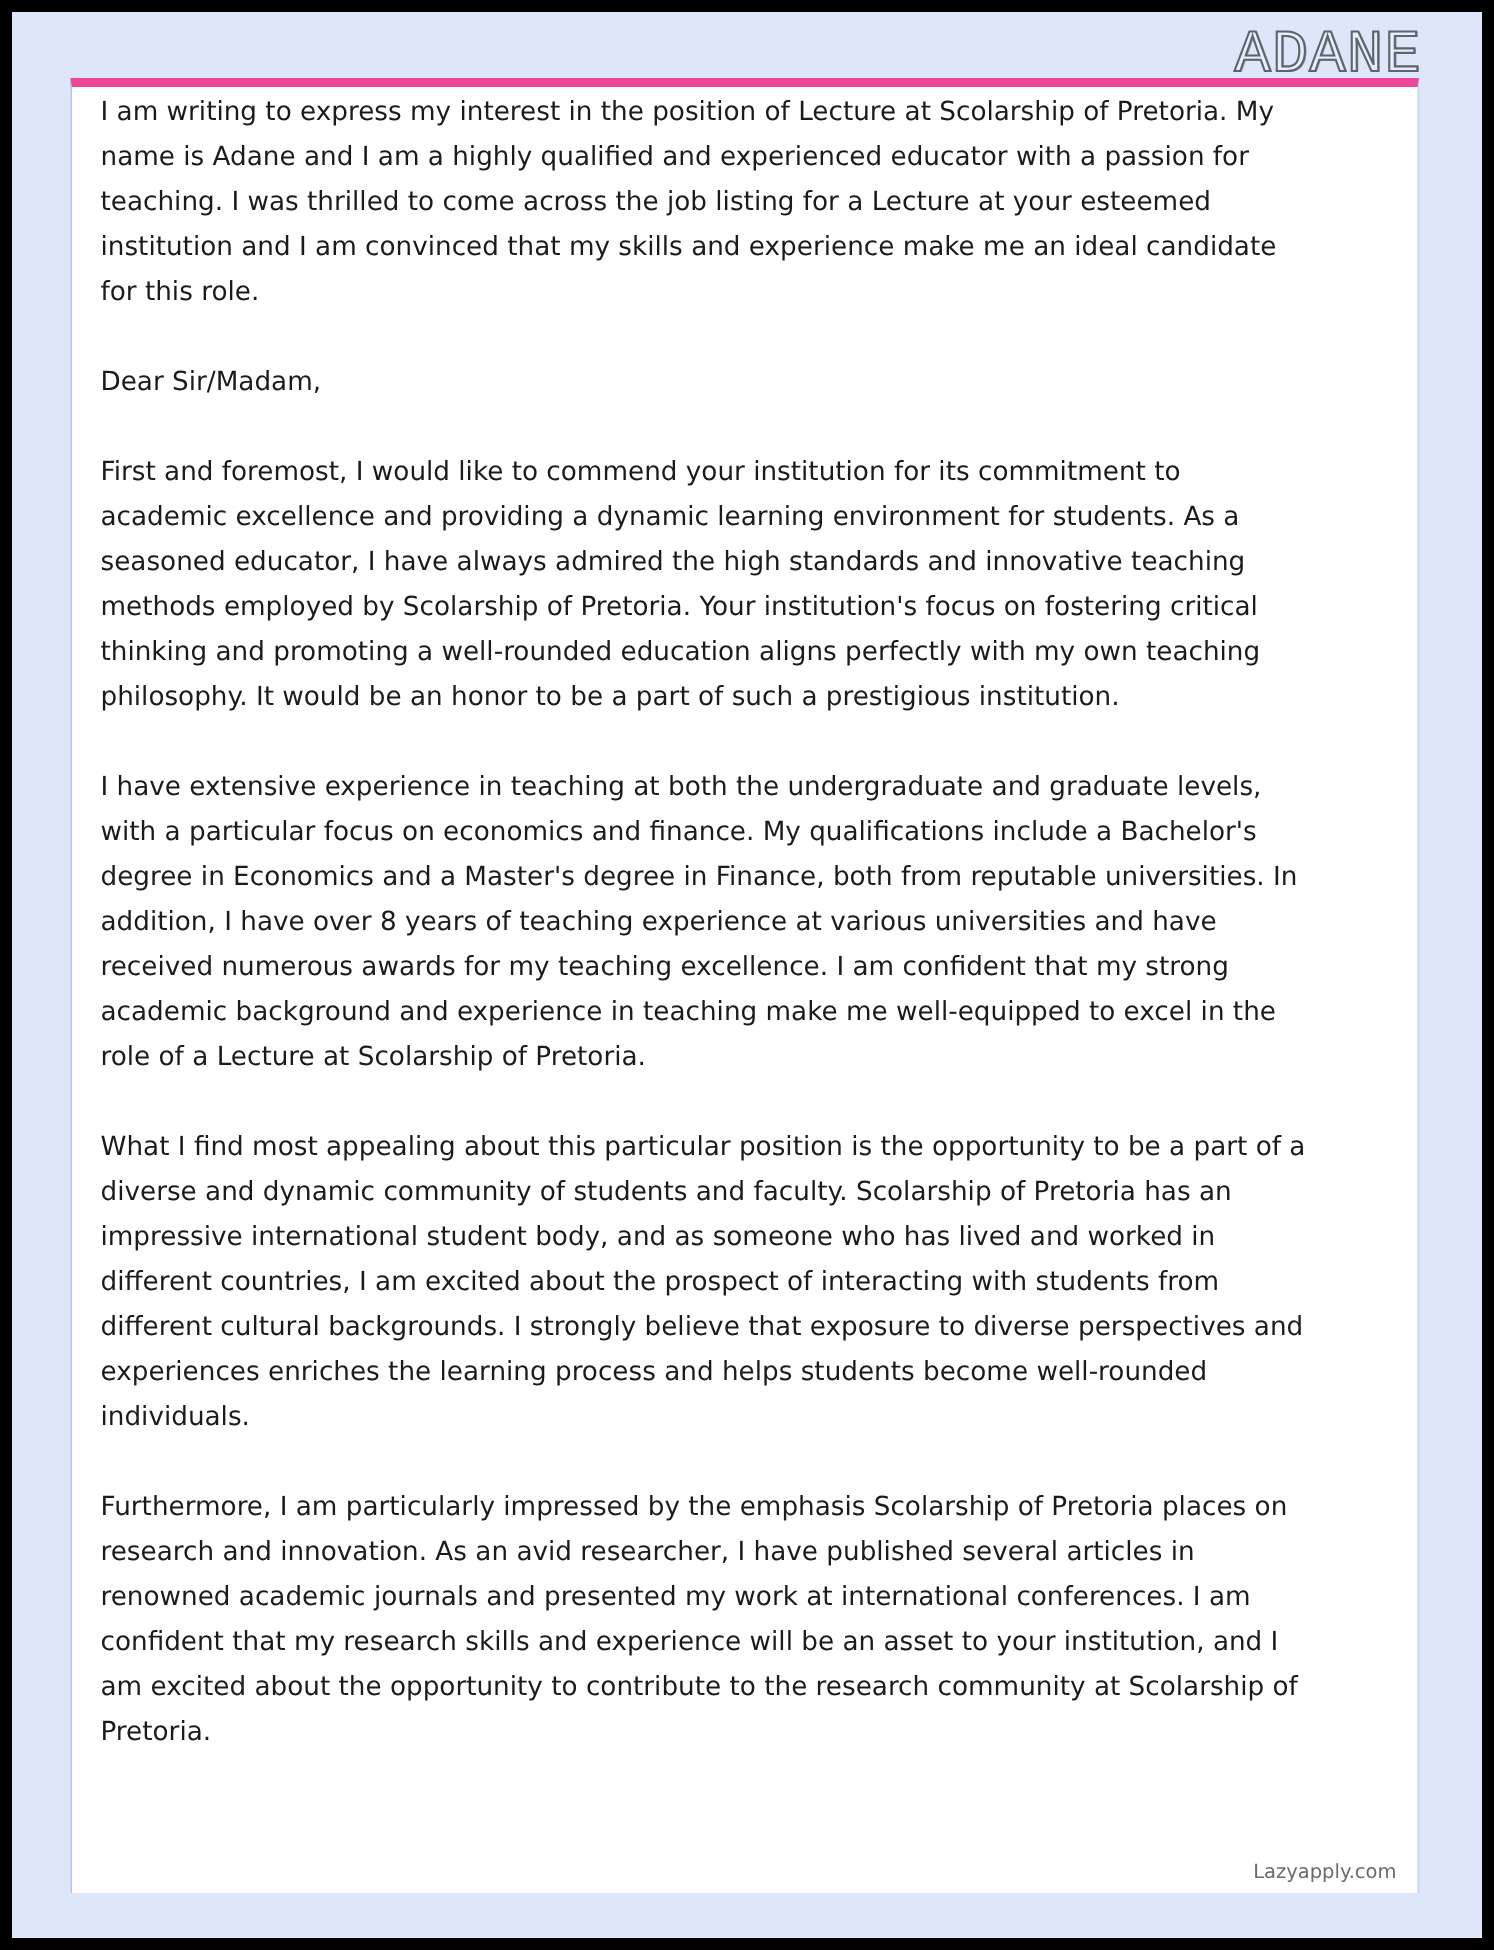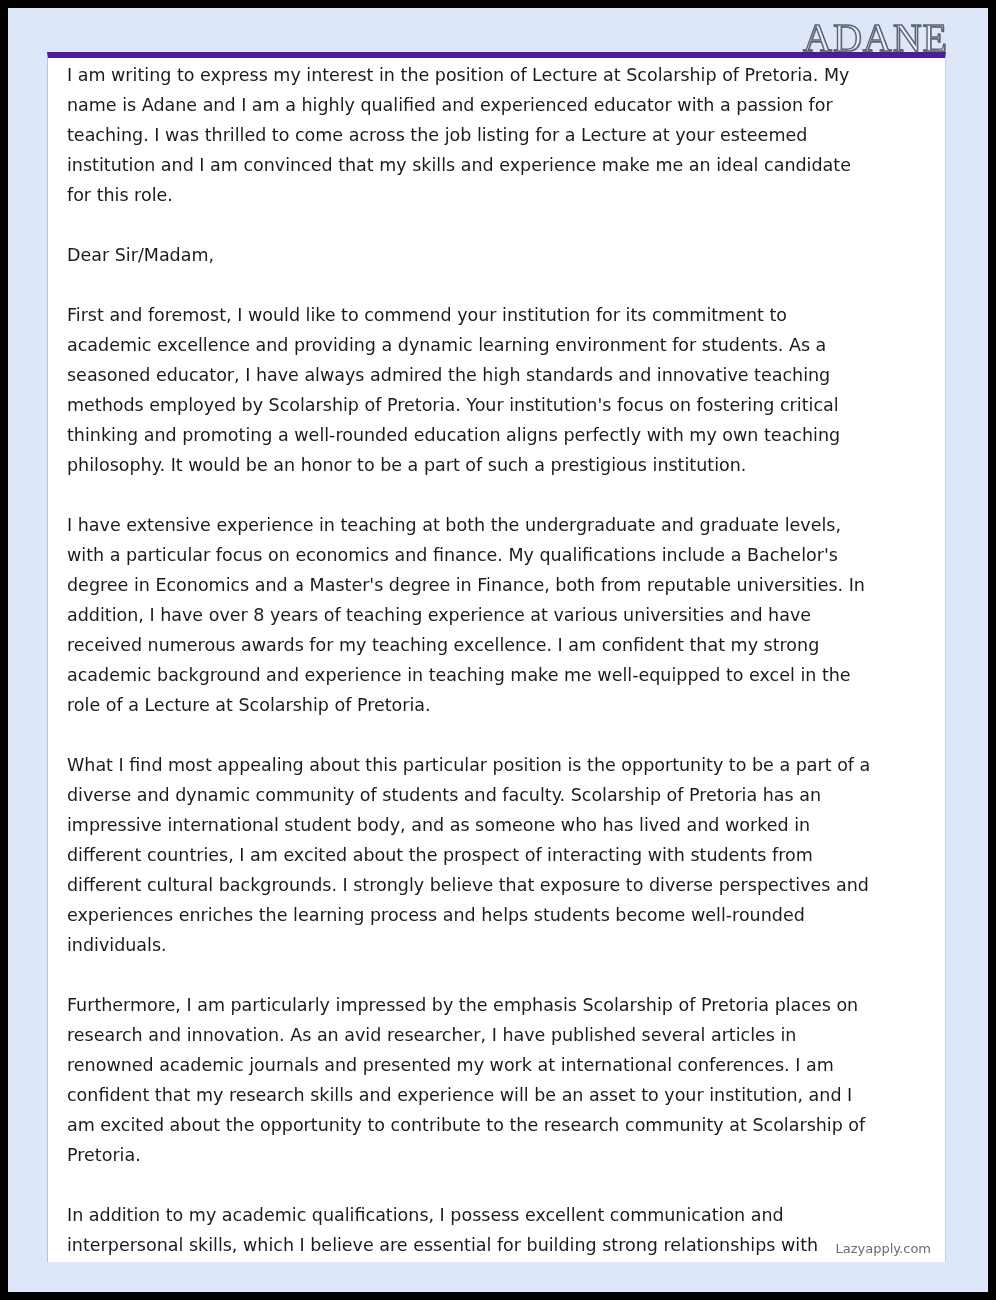--- a/index.html
+++ b/index.html
@@ -41,41 +41,41 @@
   #letterhead {
     position: absolute;
     right: 40px;
     top: 8px;
     height: 44px;
     line-height: 44px;
     text-align: right;
     white-space: nowrap;
   }
   #letterhead-name {
-    font-family: Liberation Serif, serif;
+    font-family: Liberation Mono, monospace;
     font-size: 40px;
     font-weight: 400;
     letter-spacing: 1px;
     color: #e8edfb;
     -webkit-text-stroke: 1.4px #5c6470;
     text-shadow:
        1px 1px 0 #9aa2b0,
        1px 0px 0 #aab2c0,
        0px 1px 0 #aab2c0;
   }
 
   
   #page-sheet {
     position: absolute;
     left: 39px;
     top: 44px;
     width: 899px;
     height: 1210px;
     background: #ffffff;
-    border-top: 6px solid #4c1d95;
+    border-top: 6px solid #ec4899;
     border-right: 1px solid #c3d2ef;
     border-left: 1px solid #aec4ea;
     box-sizing: border-box;
   }
 
   
   #letter-body {
     position: absolute;
     left: 59px;
     top: 52px;
@@ -118,17 +118,16 @@
       <div id="watermark">Lazyapply.com</div>
     </div>
 
     <div id="letter-body">
       <p>I am writing to express my interest in the position of Lecture at Scolarship of Pretoria. My name is Adane and I am a highly qualified and experienced educator with a passion for teaching. I was thrilled to come across the job listing for a Lecture at your esteemed institution and I am convinced that my skills and experience make me an ideal candidate for this role.</p>
       <p>Dear Sir/Madam,</p>
       <p>First and foremost, I would like to commend your institution for its commitment to academic excellence and providing a dynamic learning environment for students. As a seasoned educator, I have always admired the high standards and innovative teaching methods employed by Scolarship of Pretoria. Your institution's focus on fostering critical thinking and promoting a well-rounded education aligns perfectly with my own teaching philosophy. It would be an honor to be a part of such a prestigious institution.</p>
       <p>I have extensive experience in teaching at both the undergraduate and graduate levels, with a particular focus on economics and finance. My qualifications include a Bachelor's degree in Economics and a Master's degree in Finance, both from reputable universities. In addition, I have over 8 years of teaching experience at various universities and have received numerous awards for my teaching excellence. I am confident that my strong academic background and experience in teaching make me well-equipped to excel in the role of a Lecture at Scolarship of Pretoria.</p>
       <p>What I find most appealing about this particular position is the opportunity to be a part of a diverse and dynamic community of students and faculty. Scolarship of Pretoria has an impressive international student body, and as someone who has lived and worked in different countries, I am excited about the prospect of interacting with students from different cultural backgrounds. I strongly believe that exposure to diverse perspectives and experiences enriches the learning process and helps students become well-rounded individuals.</p>
       <p>Furthermore, I am particularly impressed by the emphasis Scolarship of Pretoria places on research and innovation. As an avid researcher, I have published several articles in renowned academic journals and presented my work at international conferences. I am confident that my research skills and experience will be an asset to your institution, and I am excited about the opportunity to contribute to the research community at Scolarship of Pretoria.</p>
-      <p>In addition to my academic qualifications, I possess excellent communication and interpersonal skills, which I believe are essential for building strong relationships with</p>
     </div>
 
   </div>
 </div>
 
 </body></html>

